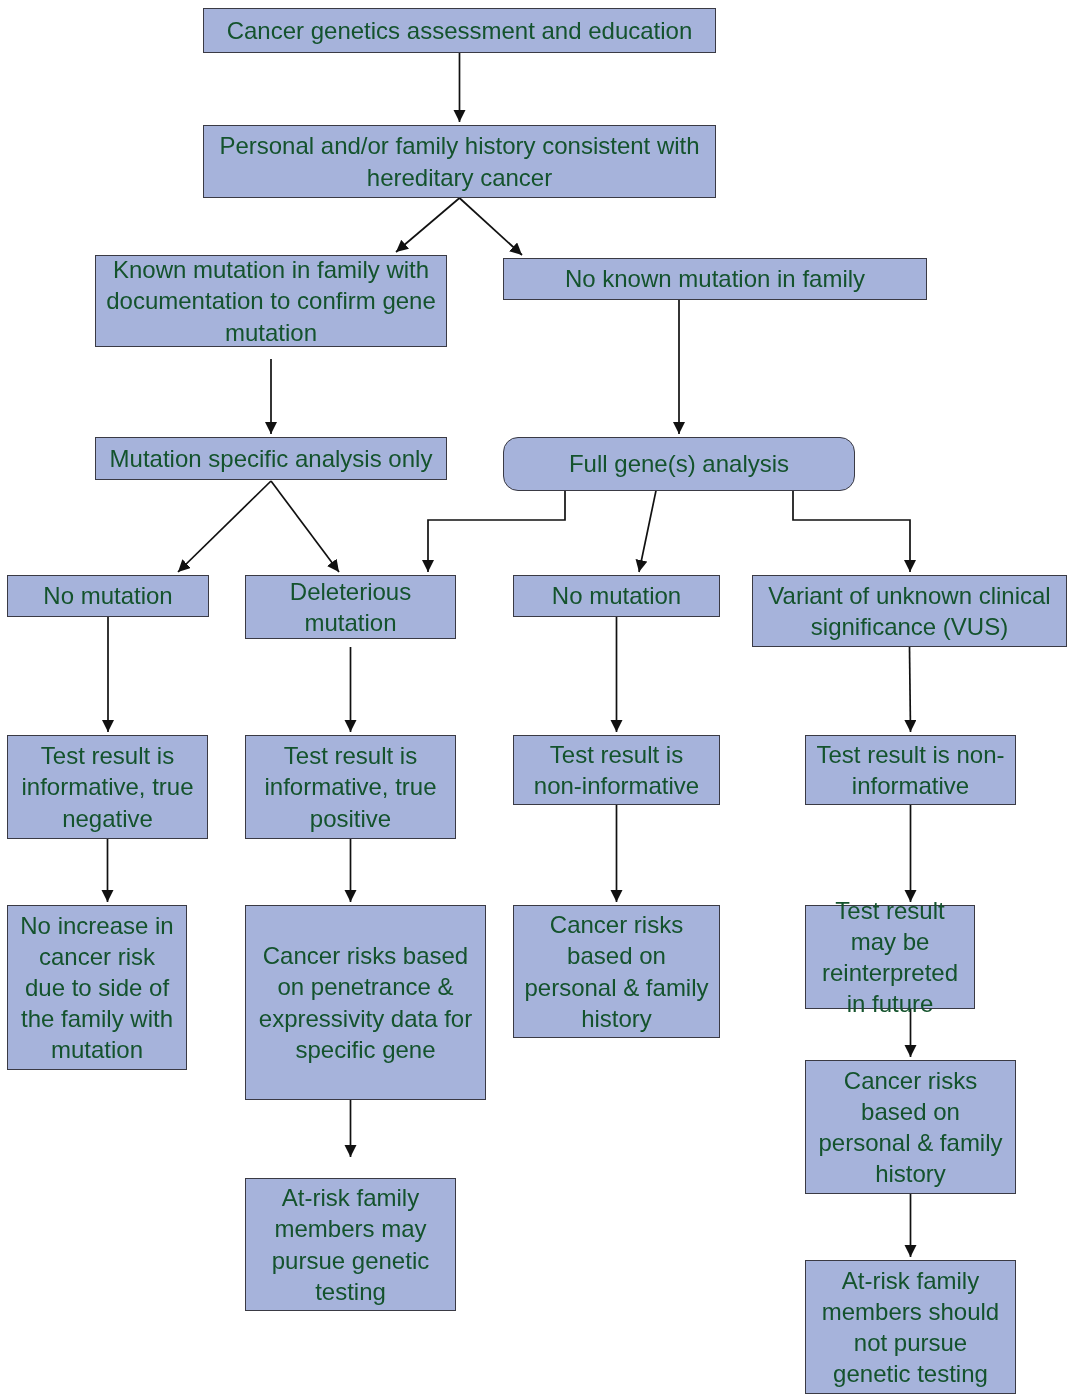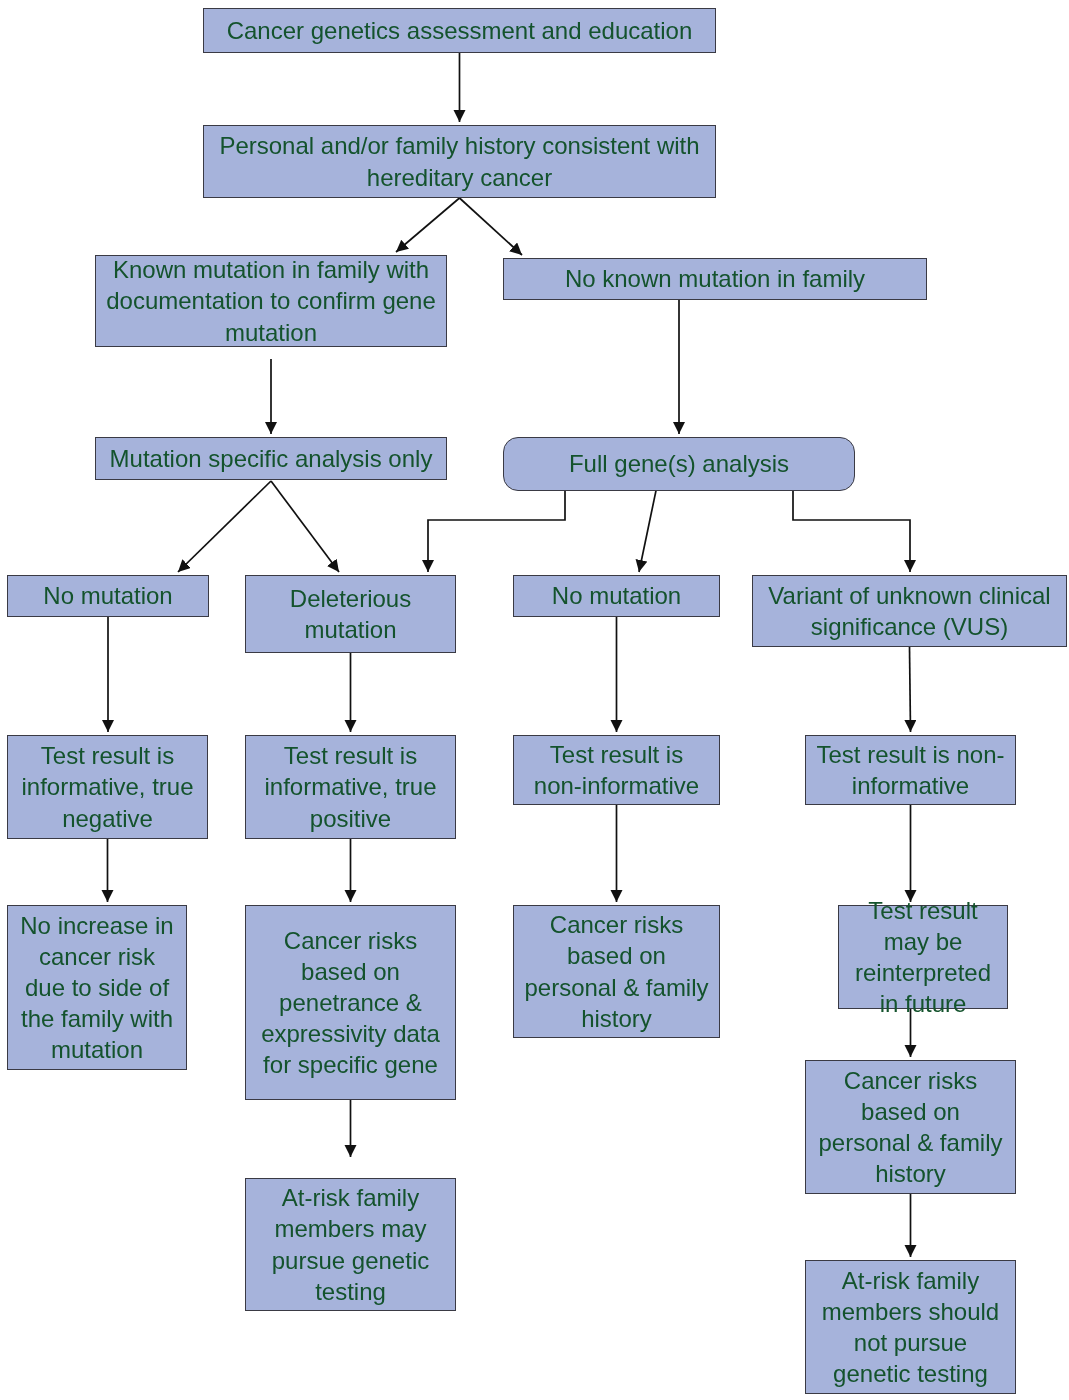--- a/index.html
+++ b/index.html
@@ -36,31 +36,31 @@
     padding: 3px 9px;
     box-sizing: border-box;
   }
   #n-assessment          { left:203px; top:8px;    width:513px; height:45px; }
   #n-history             { left:203px; top:125px;  width:513px; height:73px; }
   #n-known-mutation      { left:95px;  top:255px;  width:352px; height:92px; }
   #n-no-known-mutation   { left:503px; top:258px;  width:424px; height:42px; }
   #n-mutation-specific   { left:95px;  top:437px;  width:352px; height:43px; }
   #n-full-gene           { left:503px; top:437px;  width:352px; height:54px;border-radius:15px; }
   #n-no-mutation-left    { left:7px;   top:575px;  width:202px; height:42px; }
-  #n-deleterious         { left:245px; top:575px;  width:211px; height:78px; }
+  #n-deleterious         { left:245px; top:575px;  width:211px; height:64px; }
   #n-no-mutation-right   { left:513px; top:575px;  width:207px; height:42px; }
   #n-vus                 { left:752px; top:575px;  width:315px; height:72px; }
   #n-true-negative       { left:7px;   top:735px;  width:201px; height:104px; }
   #n-true-positive       { left:245px; top:735px;  width:211px; height:104px; }
   #n-non-informative-mid { left:513px; top:735px;  width:207px; height:70px; }
   #n-non-informative-right{ left:805px; top:735px; width:211px; height:70px; }
   #n-no-increase         { left:7px;   top:905px;  width:180px; height:165px; }
-  #n-risks-penetrance    { left:245px; top:905px;  width:211px; height:195px; }
+  #n-risks-penetrance    { left:245px; top:905px;  width:241px; height:195px; }
   #n-risks-personal-mid  { left:513px; top:905px;  width:207px; height:133px; }
-  #n-reinterpreted       { left:805px; top:905px;  width:170px; height:104px;margin-left:33px; }
+  #n-reinterpreted       { left:805px; top:905px;  width:170px; height:104px; }
   #n-at-risk-may         { left:245px; top:1160px; width:211px; height:133px;margin-top:18px; }
   #n-risks-personal-right{ left:805px; top:1060px; width:211px; height:134px; }
   #n-at-risk-should-not  { left:805px; top:1260px; width:211px; height:134px; }
 </style>
 </head>
 <body>
 
 <div class="canvas">
 
   <svg class="arrows" width="1069" height="1400" viewBox="0 0 1069 1400" aria-hidden="true">

